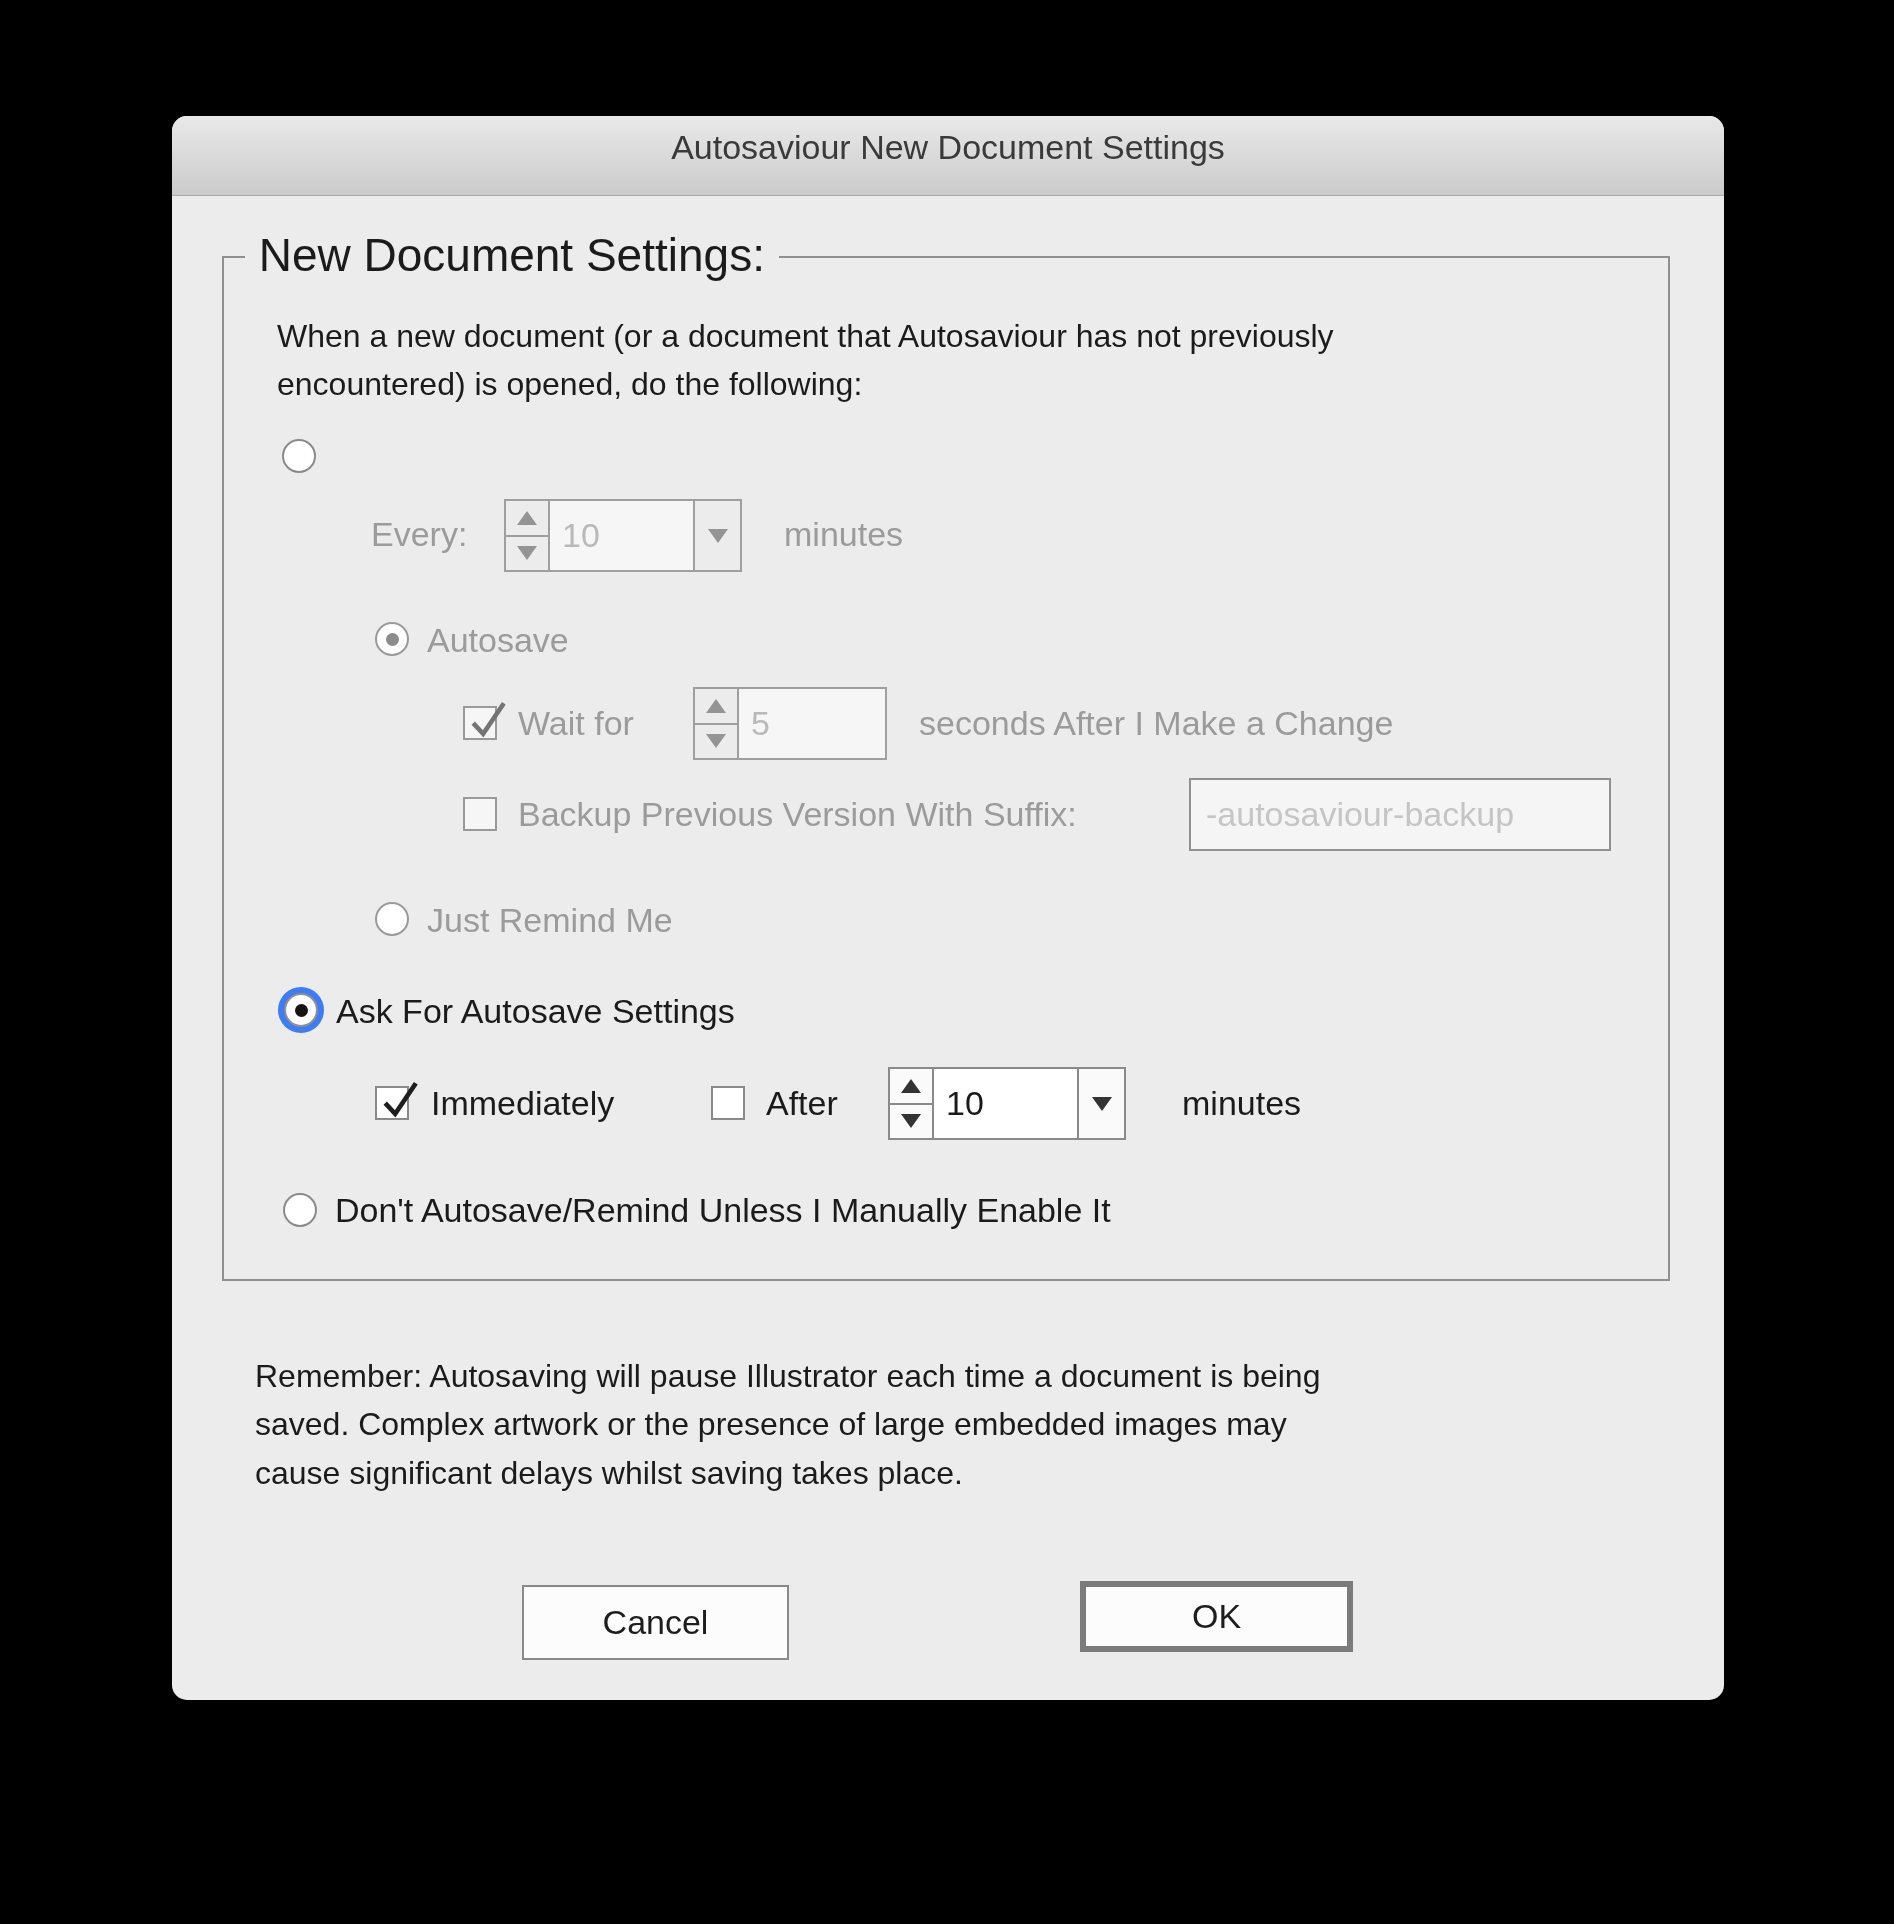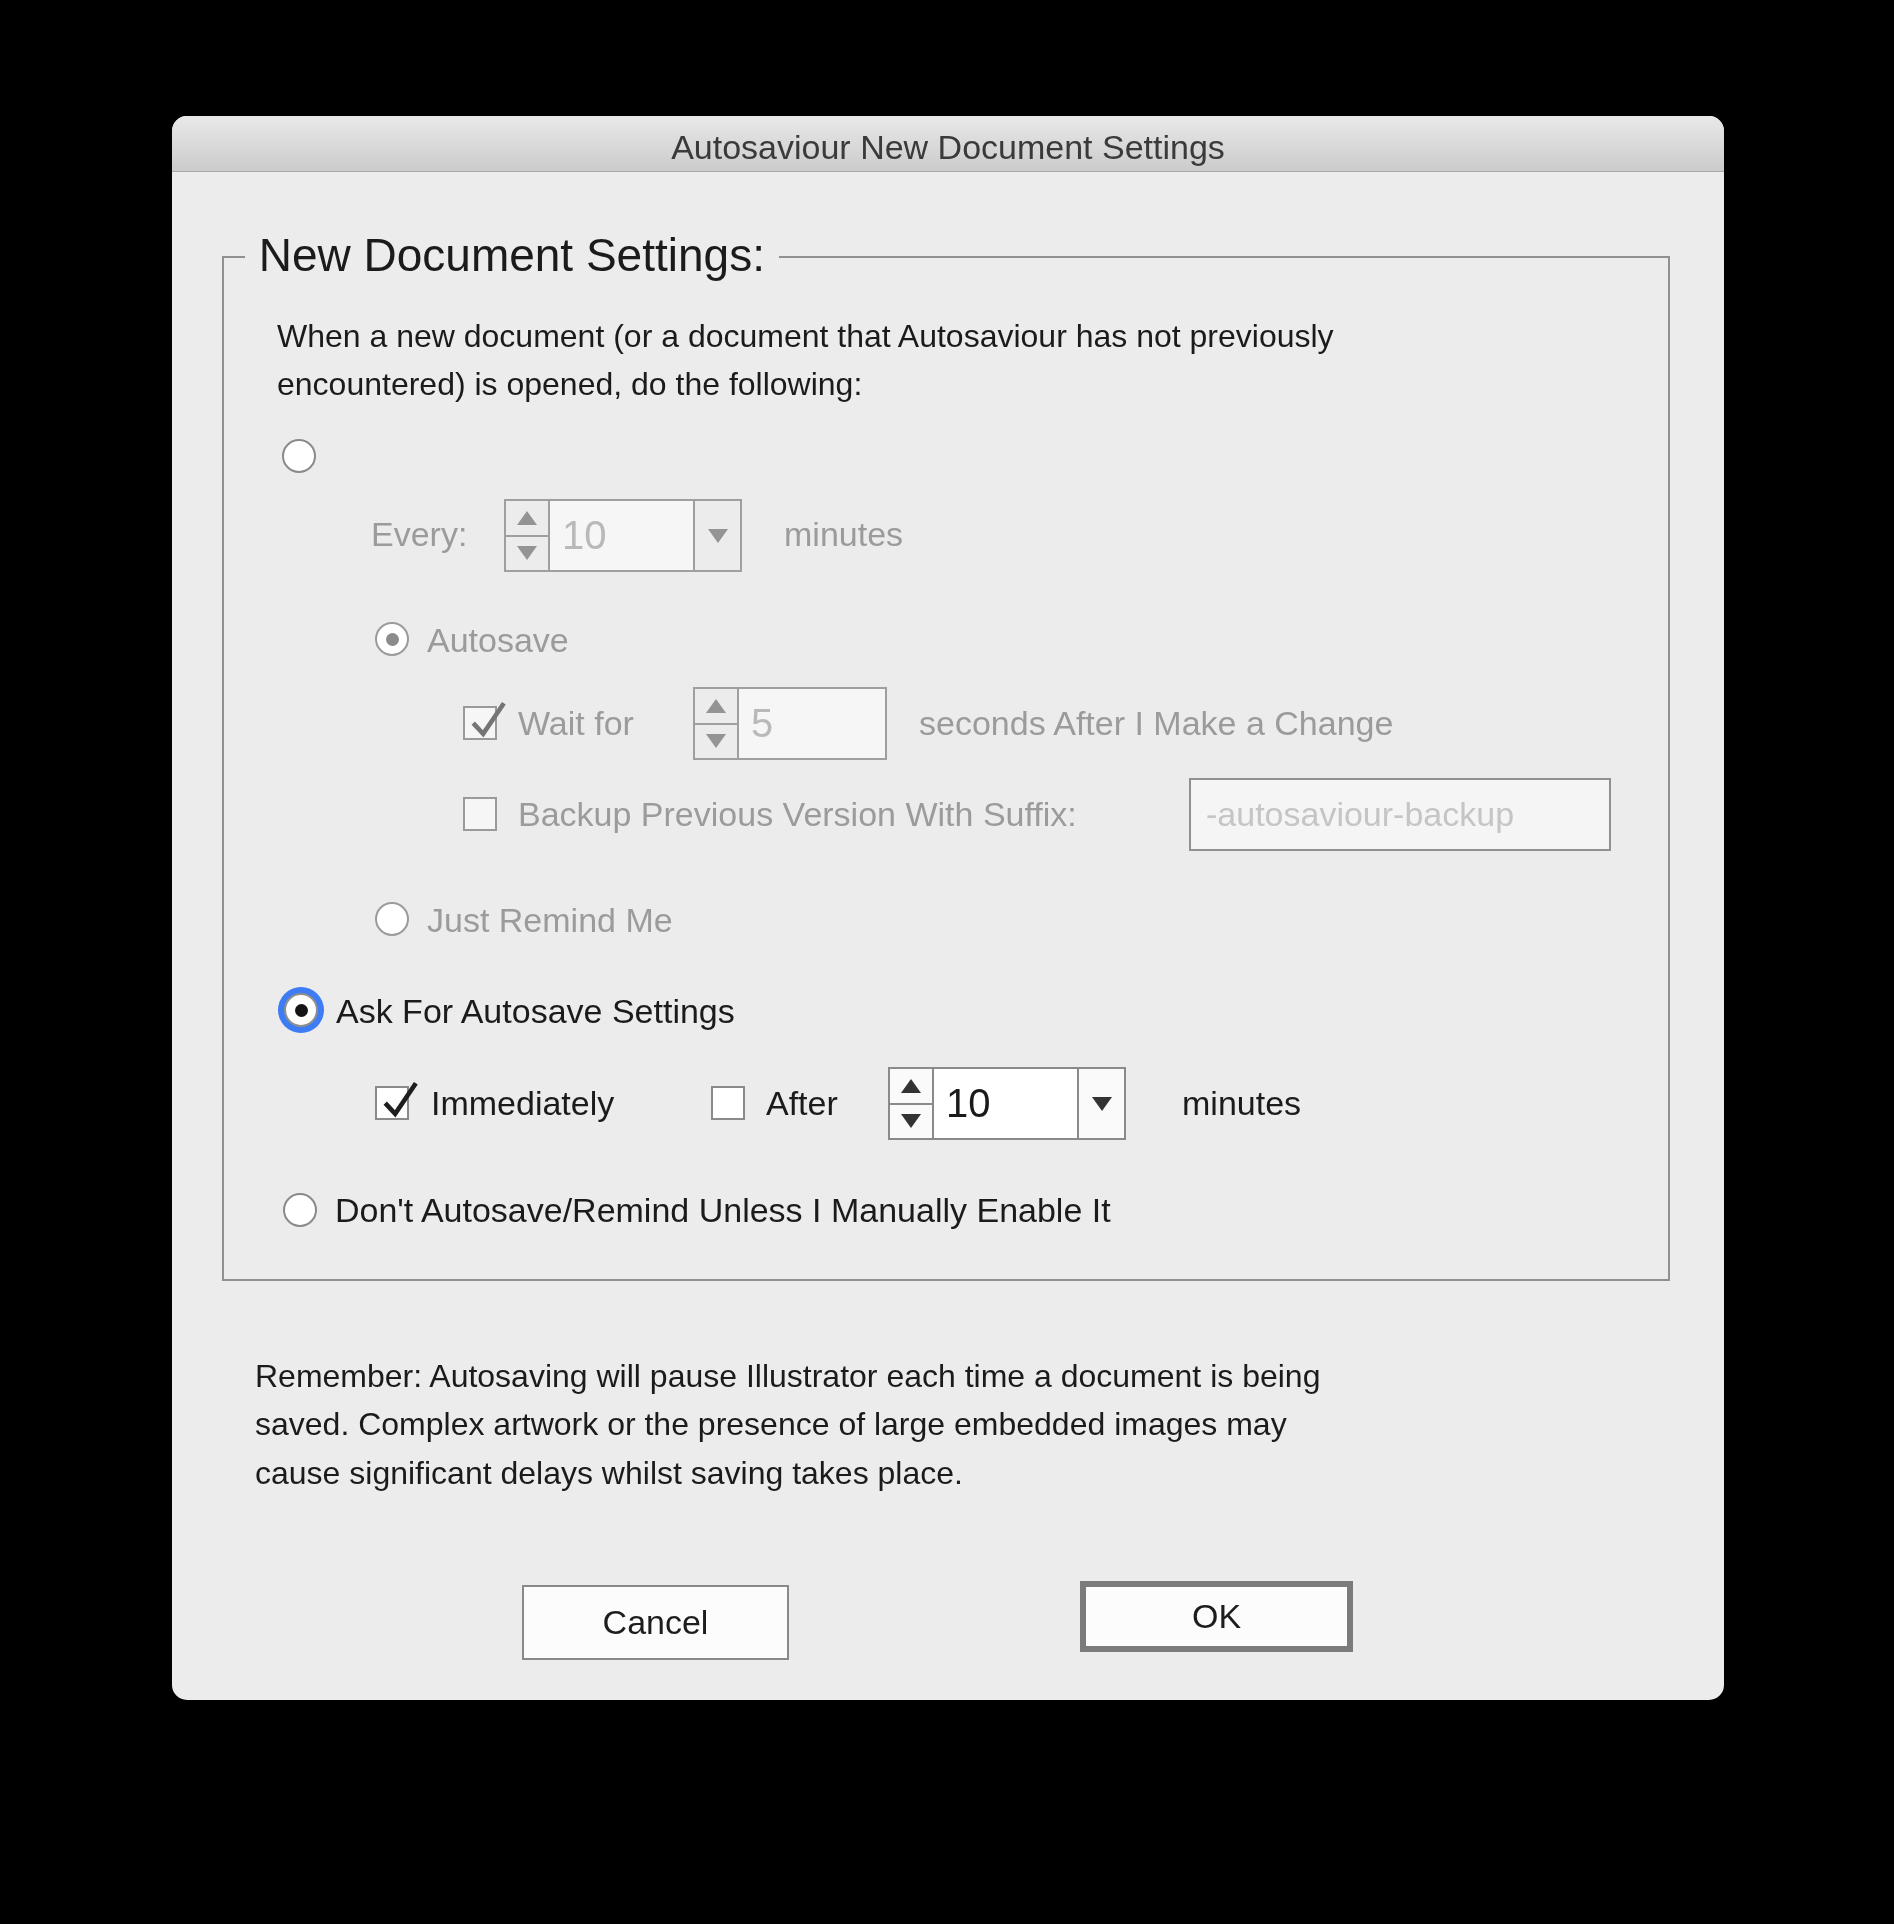--- a/index.html
+++ b/index.html
@@ -7,21 +7,21 @@
     width:1895px;height:1925px;background:#000;overflow:hidden;
     font-family:"Liberation Sans","DejaVu Sans",sans-serif;
     -webkit-font-smoothing:antialiased;
   }
   .window{
     position:absolute;left:172px;top:116px;width:1552px;height:1584px;
     background:#ececec;border-radius:15px;
     box-shadow:0 30px 91px rgba(0,0,0,.9);
   }
   .titlebar{
-    position:absolute;left:0;top:0;width:100%;height:56px;
+    position:absolute;left:0;top:0;width:100%;height:80px;
     background:linear-gradient(#e9e9e9,#cbcbcb);
     border-bottom:1.5px solid #a8a8a8;
     border-radius:15px 15px 0 0;
     box-sizing:border-box;
   }
   .title{
     width:100%;height:62px;line-height:62px;text-align:center;
     font-size:34px;color:#3a3a3a;
   }
   .groupbox{
@@ -65,21 +65,21 @@
     border:2.3px solid #8a8a8a;background:#fafafa;
   }
   .spinner.disabled{border-color:#9f9f9f;background:#ececec;}
   .sp-arrows{width:44px;display:flex;flex-direction:column;border-right:2.3px solid #8a8a8a;box-sizing:border-box;}
   .spinner.disabled .sp-arrows{border-right-color:#9f9f9f;}
   .sp-btn{flex:1;display:flex;align-items:center;justify-content:center;}
   .sp-btn.up{border-bottom:2.3px solid #8a8a8a;box-sizing:border-box;}
   .spinner.disabled .sp-btn.up{border-bottom-color:#9f9f9f;}
   .sp-value{
     flex:1;border:0;outline:none;background:#fff;font-family:inherit;
-    font-size:40px;color:#1a1a1a;padding:0 0 0 12px;min-width:0;
+    font-size:34px;color:#1a1a1a;padding:0 0 0 12px;min-width:0;
   }
   .spinner.disabled .sp-value{background:#f6f6f6;color:#b9b9b9;}
   .sp-drop{width:47px;display:flex;align-items:center;justify-content:center;border-left:2.3px solid #8a8a8a;box-sizing:border-box;}
   .spinner.disabled .sp-drop{border-left-color:#9f9f9f;}
 
   .tri{width:0;height:0;display:block;}
   .tri.up{border-left:10px solid transparent;border-right:10px solid transparent;border-bottom:14.4px solid #333;}
   .tri.down{border-left:10px solid transparent;border-right:10px solid transparent;border-top:14.4px solid #333;}
   .spinner.disabled .tri.up{border-bottom-color:#949494;}
   .spinner.disabled .tri.down{border-top-color:#949494;}

